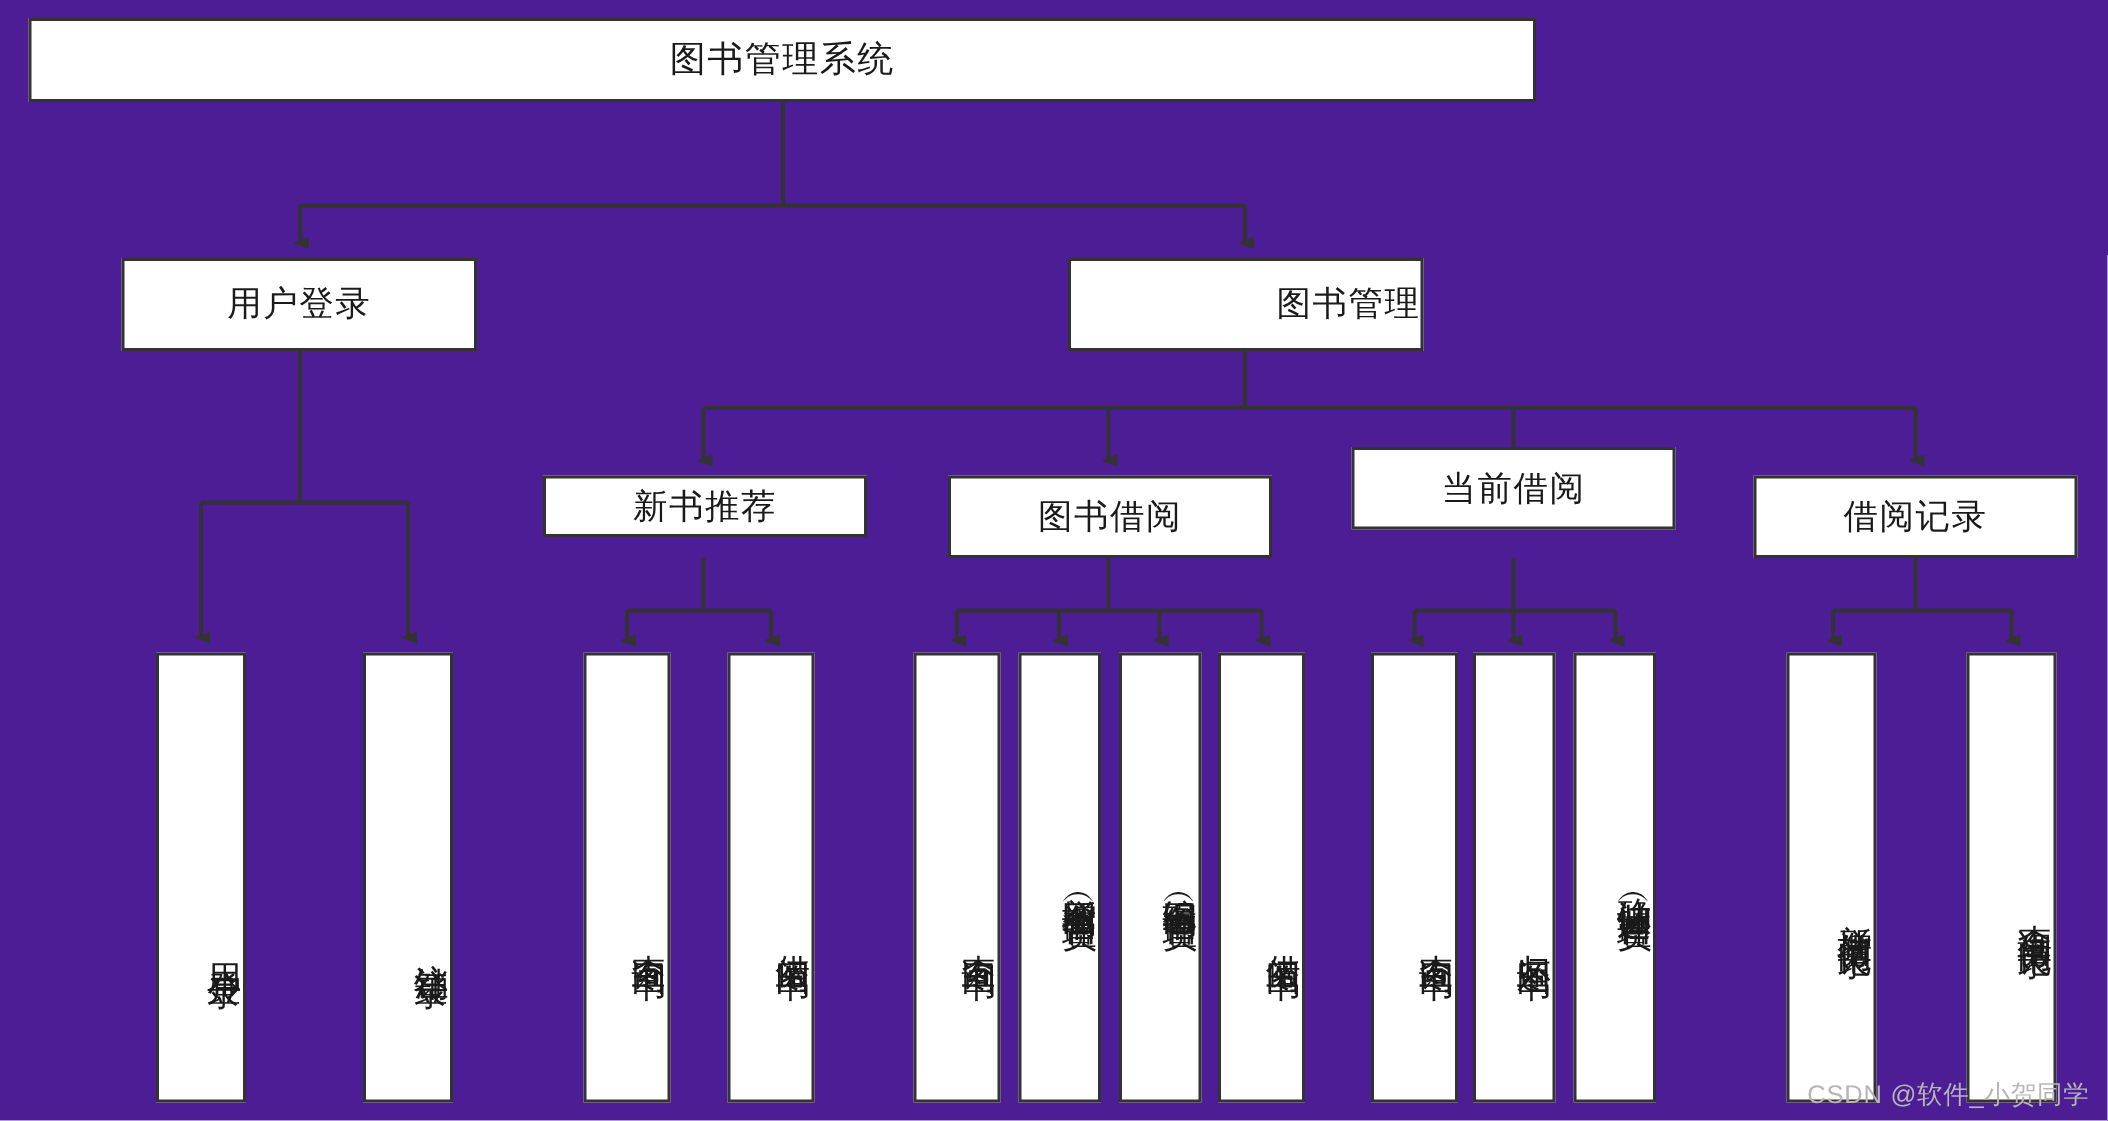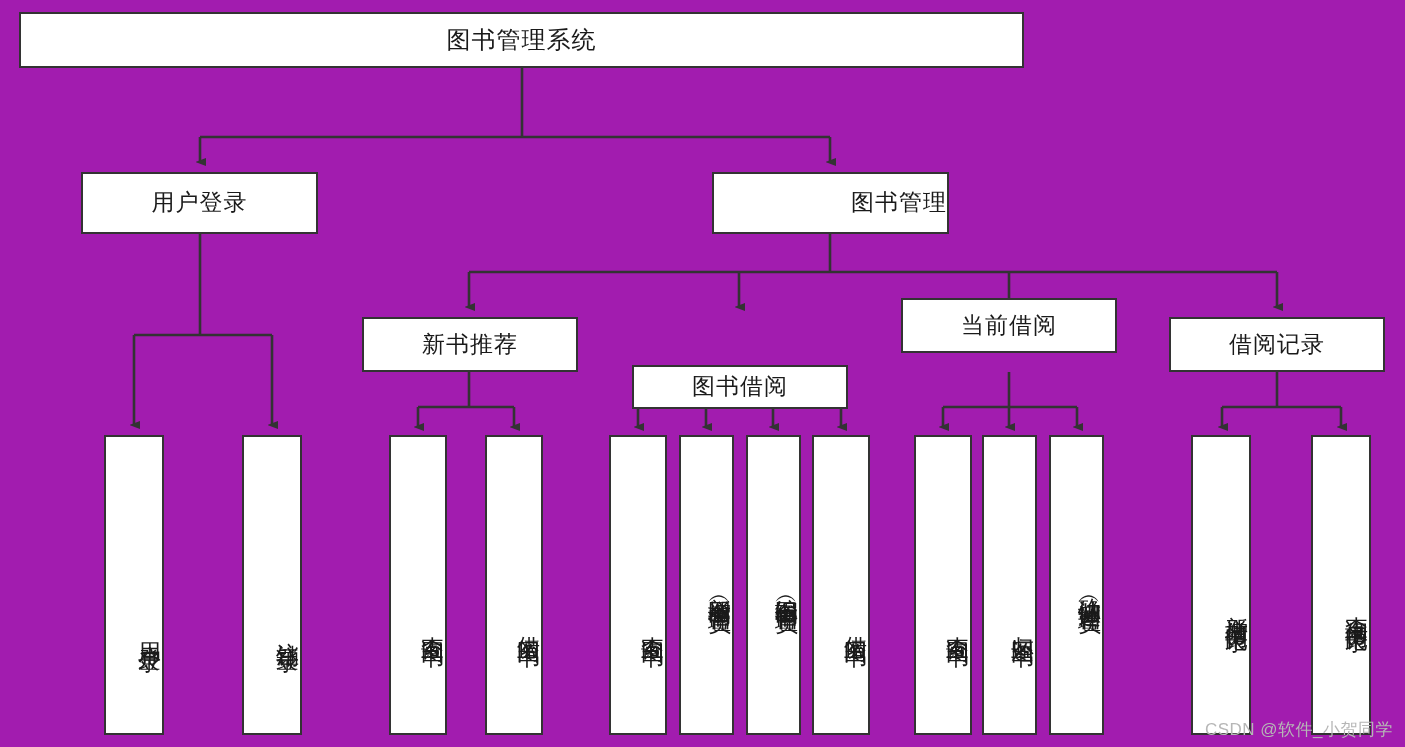--- a/index.html
+++ b/index.html
@@ -5,21 +5,21 @@
 <style>
   html,body{margin:0;padding:0;background:#ffffff;}
   body{
     font-family:"Liberation Sans","DejaVu Sans",sans-serif;
     color:#1a1a1a;
   }
   #canvas{
     position:relative;
     width:1405px;
     height:747px;
-    background:#a21caf;
+    background:#4c1d95;
     overflow:hidden;
   }
   svg.connectors{
     position:absolute;
     left:0; top:0;
     width:1405px;
     height:747px;
     pointer-events:none;
   }
   .node{
@@ -129,24 +129,24 @@
     <span>图书管理系统</span>
   </div>
 
   <div class="node horiz" style="left:81px;top:172px;width:237px;height:62px;">
     <span>用户登录</span>
   </div>
   <div class="node horiz" style="left:712px;top:172px;width:237px;height:62px;justify-content:flex-end;">
     <span>图书管理</span>
   </div>
 
-  <div class="node horiz" style="left:362px;top:317px;width:216px;height:55px;">
+  <div class="node horiz" style="left:362px;top:317px;width:216px;height:41px;">
     <span>新书推荐</span>
   </div>
-  <div class="node horiz" style="left:632px;top:317px;width:216px;height:44px;margin-top:48px;">
+  <div class="node horiz" style="left:632px;top:317px;width:216px;height:55px;">
     <span>图书借阅</span>
   </div>
   <div class="node horiz" style="left:901px;top:298px;width:216px;height:55px;">
     <span>当前借阅</span>
   </div>
   <div class="node horiz" style="left:1169px;top:317px;width:216px;height:55px;">
     <span>借阅记录</span>
   </div>
 
   <div class="node vert" style="left:104px;top:435px;width:60px;height:300px;padding-top:90px;">

